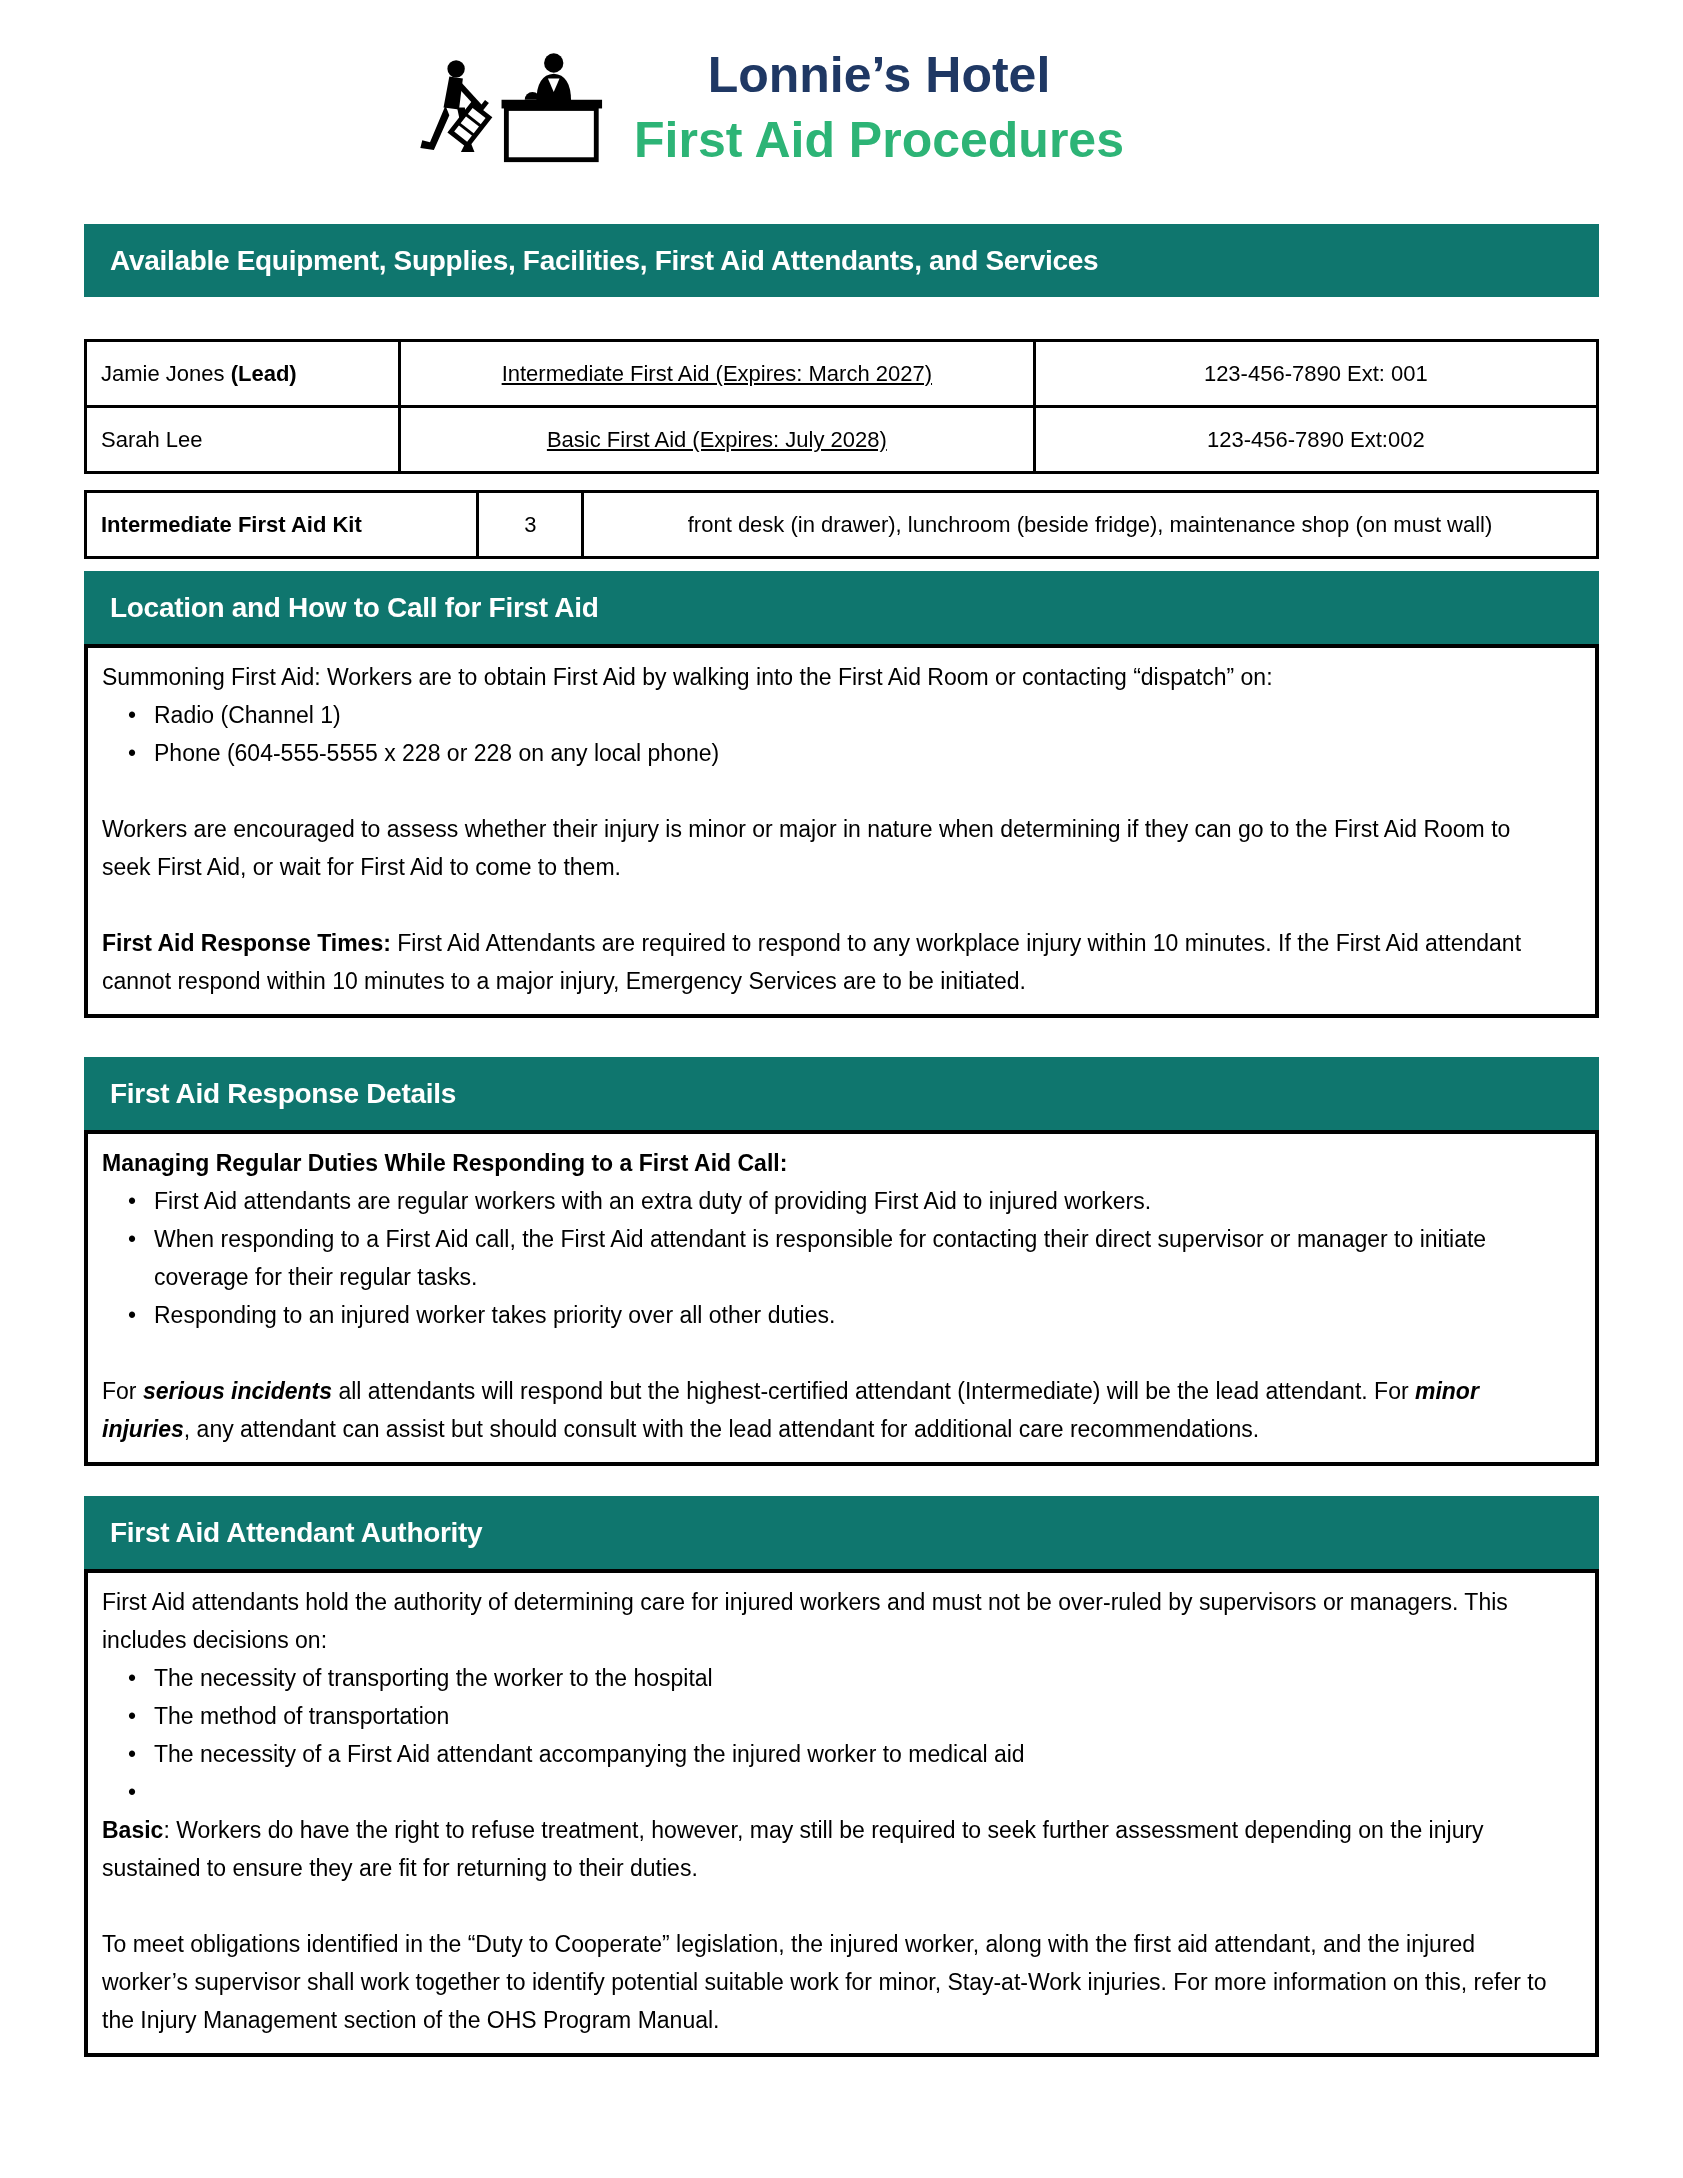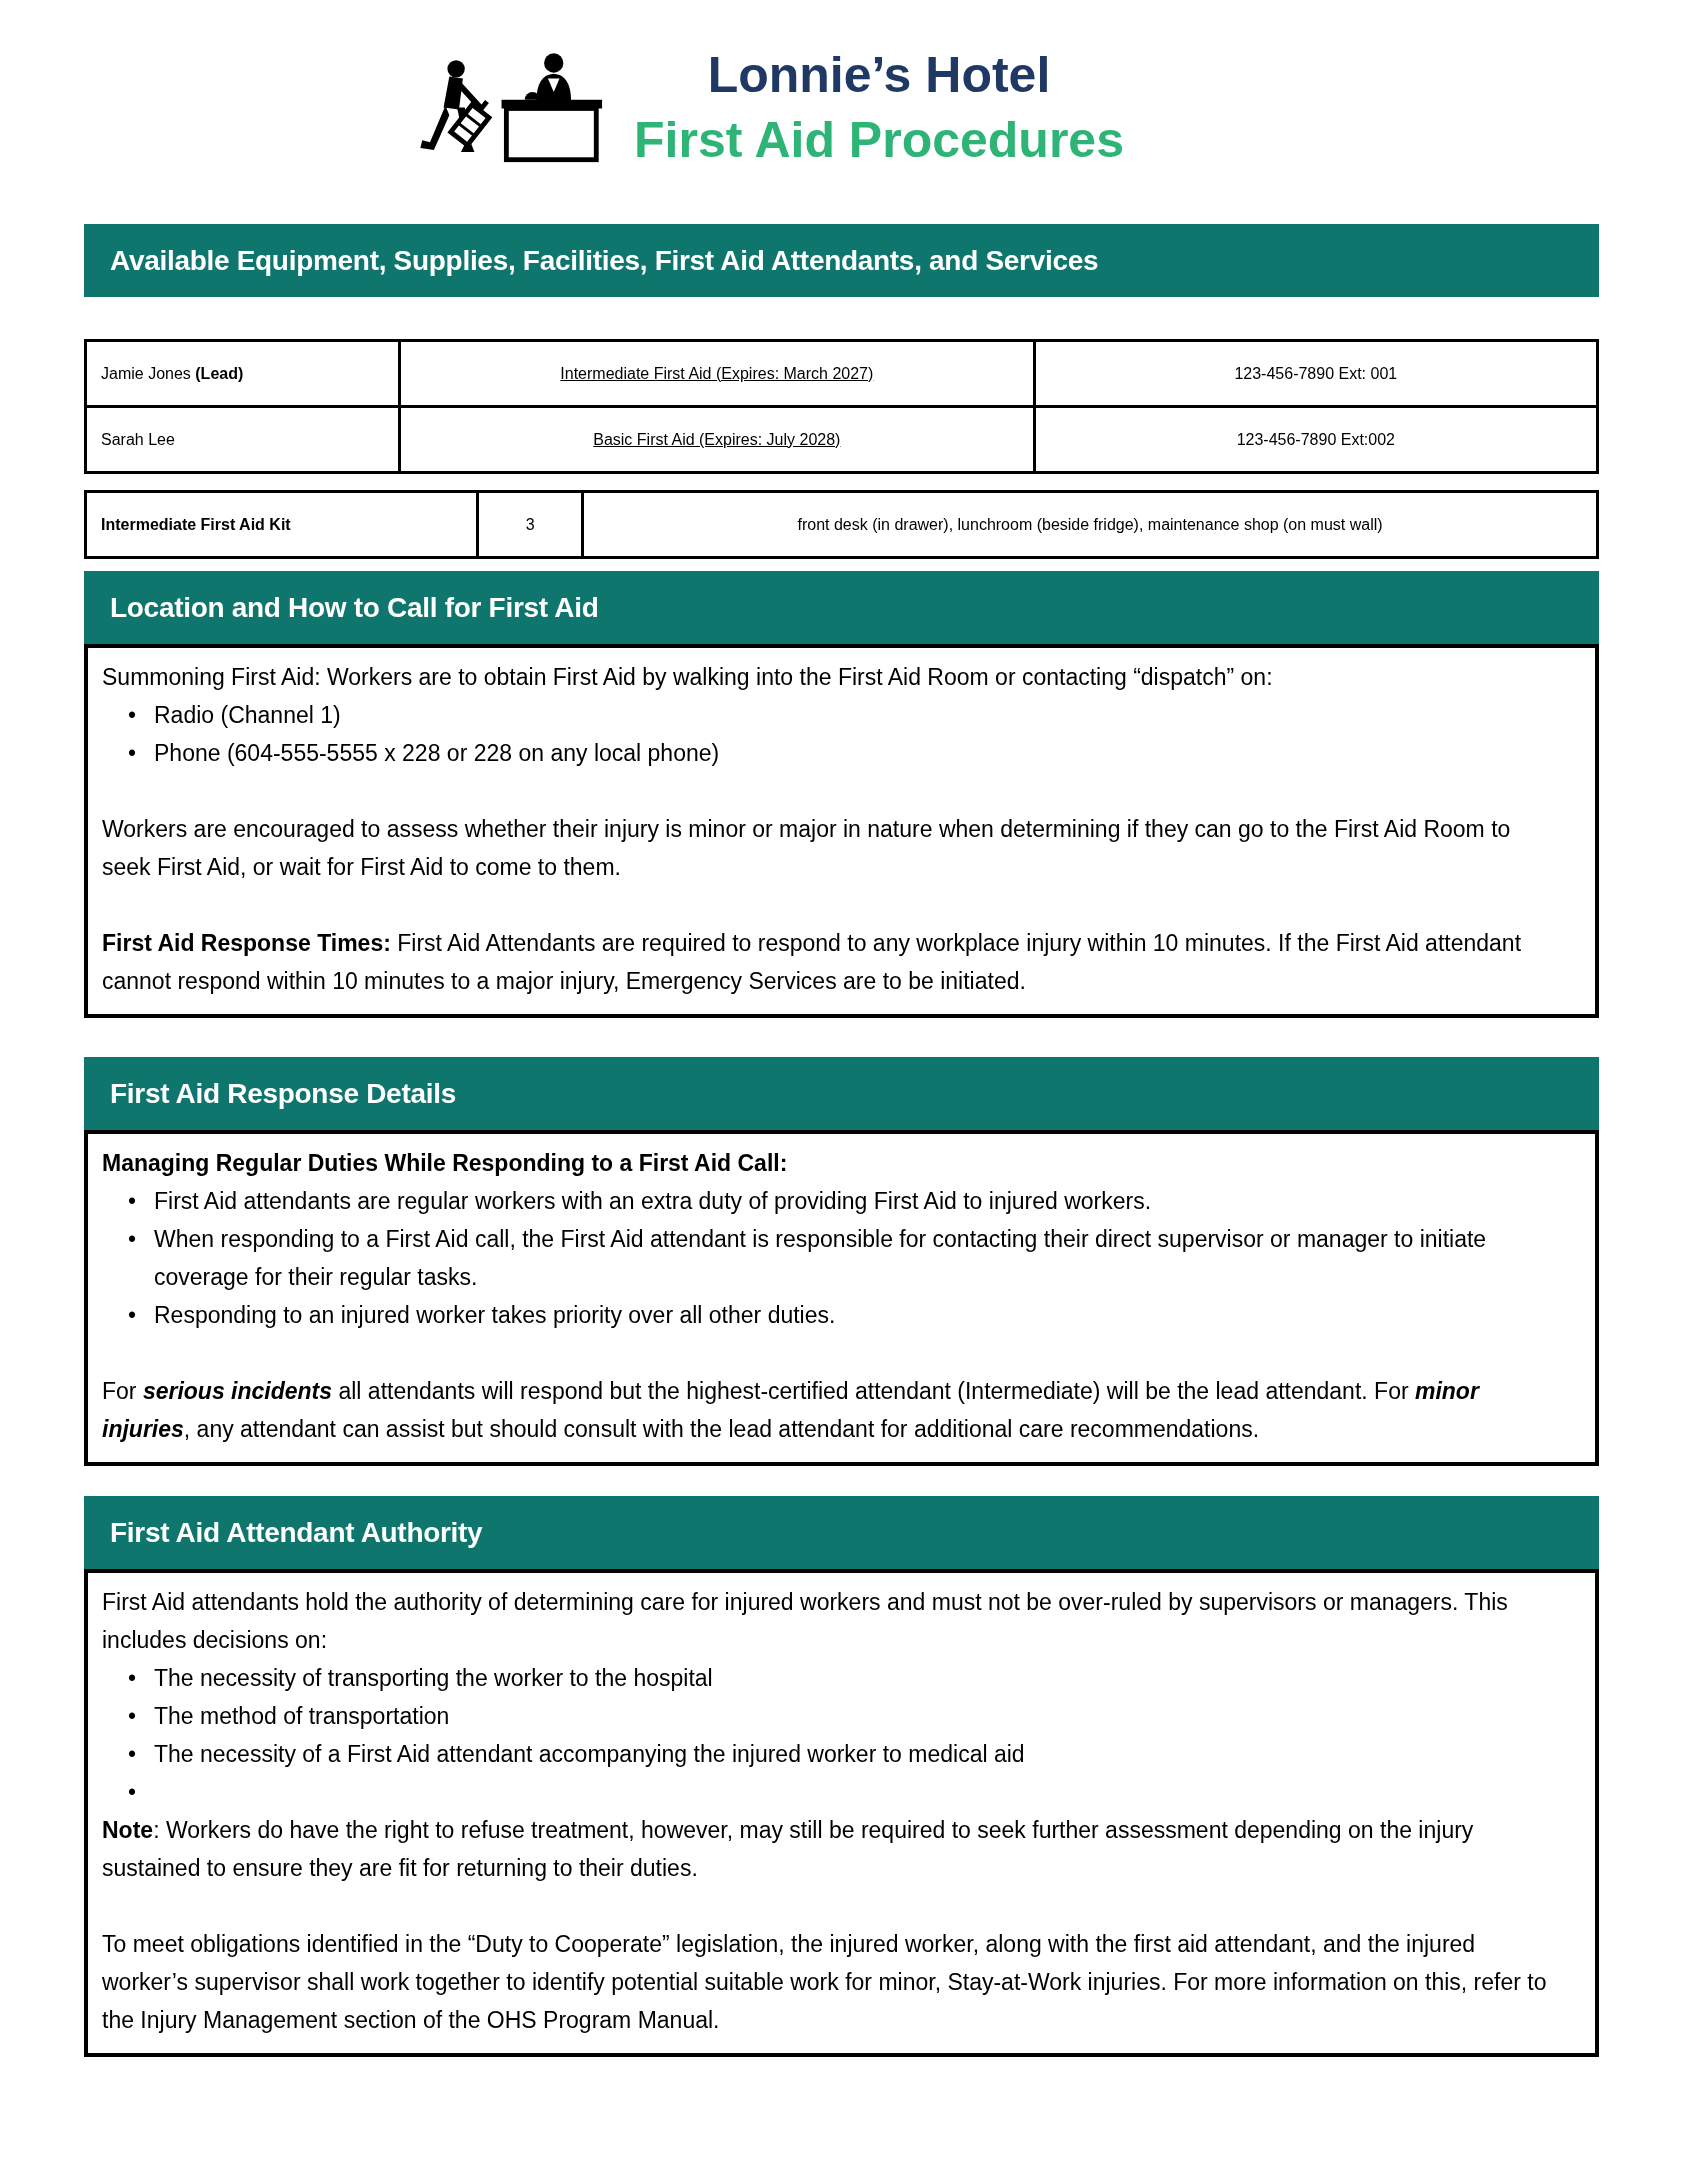--- a/index.html
+++ b/index.html
@@ -27,21 +27,21 @@
   .banner-available { margin-top:51px; }
   .banner-location  { margin-top:12px; }
   .banner-response  { margin-top:39px; }
   .banner-authority { margin-top:30px; }
 
   
   table { width:100%; border-collapse:collapse; table-layout:fixed; }
   .tbl-attendants { margin-top:42px; }
   .tbl-equipment  { margin-top:16px; }
   td {
-    border:3px solid #000; height:59px; font-size:16px; padding:2px 14px;
+    border:3px solid #000; height:59px; font-size:22px; padding:2px 14px;
     vertical-align:middle; overflow:hidden;
   }
   .td-left { text-align:left; }
   .td-center { text-align:center; }
   .td-bold { font-weight:bold; }
   .col-name { width:20%; }
   .col-cert { width:42.5%;text-decoration:underline; }
   .col-phone{ width:37.5%; }
   .col-item { width:25.5%; }
   .col-qty  { width:5.3%; }
@@ -154,19 +154,19 @@
       <span>First Aid Attendant Authority</span>
     </div>
     <div class="box">
       <p>First Aid attendants hold the authority of determining care for injured workers and must not be over-ruled by supervisors or managers. This includes decisions on:</p>
       <ul class="bullets">
         <li>The necessity of transporting the worker to the hospital</li>
         <li>The method of transportation</li>
         <li>The necessity of a First Aid attendant accompanying the injured worker to medical aid</li>
         <li></li>
       </ul>
-      <p><b class="bold">Note</b><span>: Workers do have the right to refuse treatment, however, may still be required to seek further assessment depending on the injury sustained to ensure they are fit for returning to their duties.</span></p>
+      <p><b class="bold">Basic</b><span>: Workers do have the right to refuse treatment, however, may still be required to seek further assessment depending on the injury sustained to ensure they are fit for returning to their duties.</span></p>
       <p class="gap">To meet obligations identified in the “Duty to Cooperate” legislation, the injured worker, along with the first aid attendant, and the injured worker’s supervisor shall work together to identify potential suitable work for minor, Stay-at-Work injuries. For more information on this, refer to the Injury Management section of the OHS Program Manual.</p>
     </div>
 
   </div>
 </div>
 
 
 </body></html>

